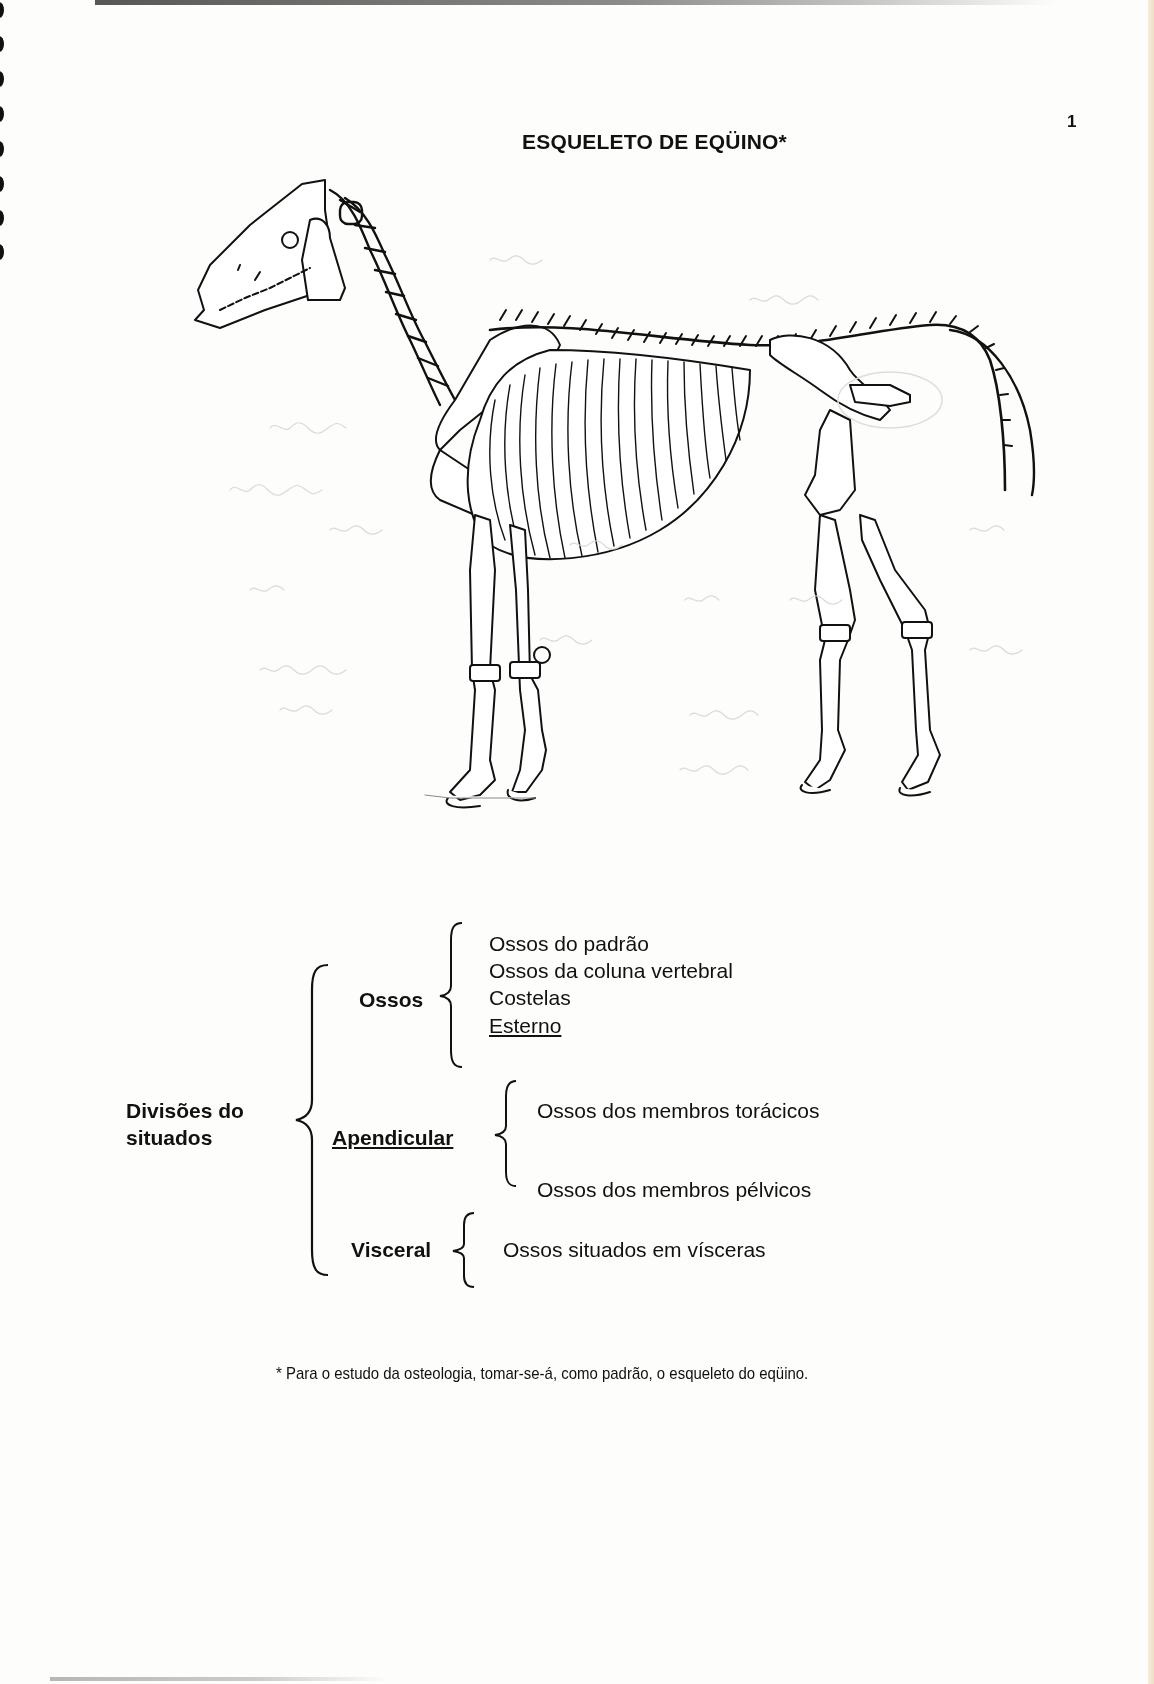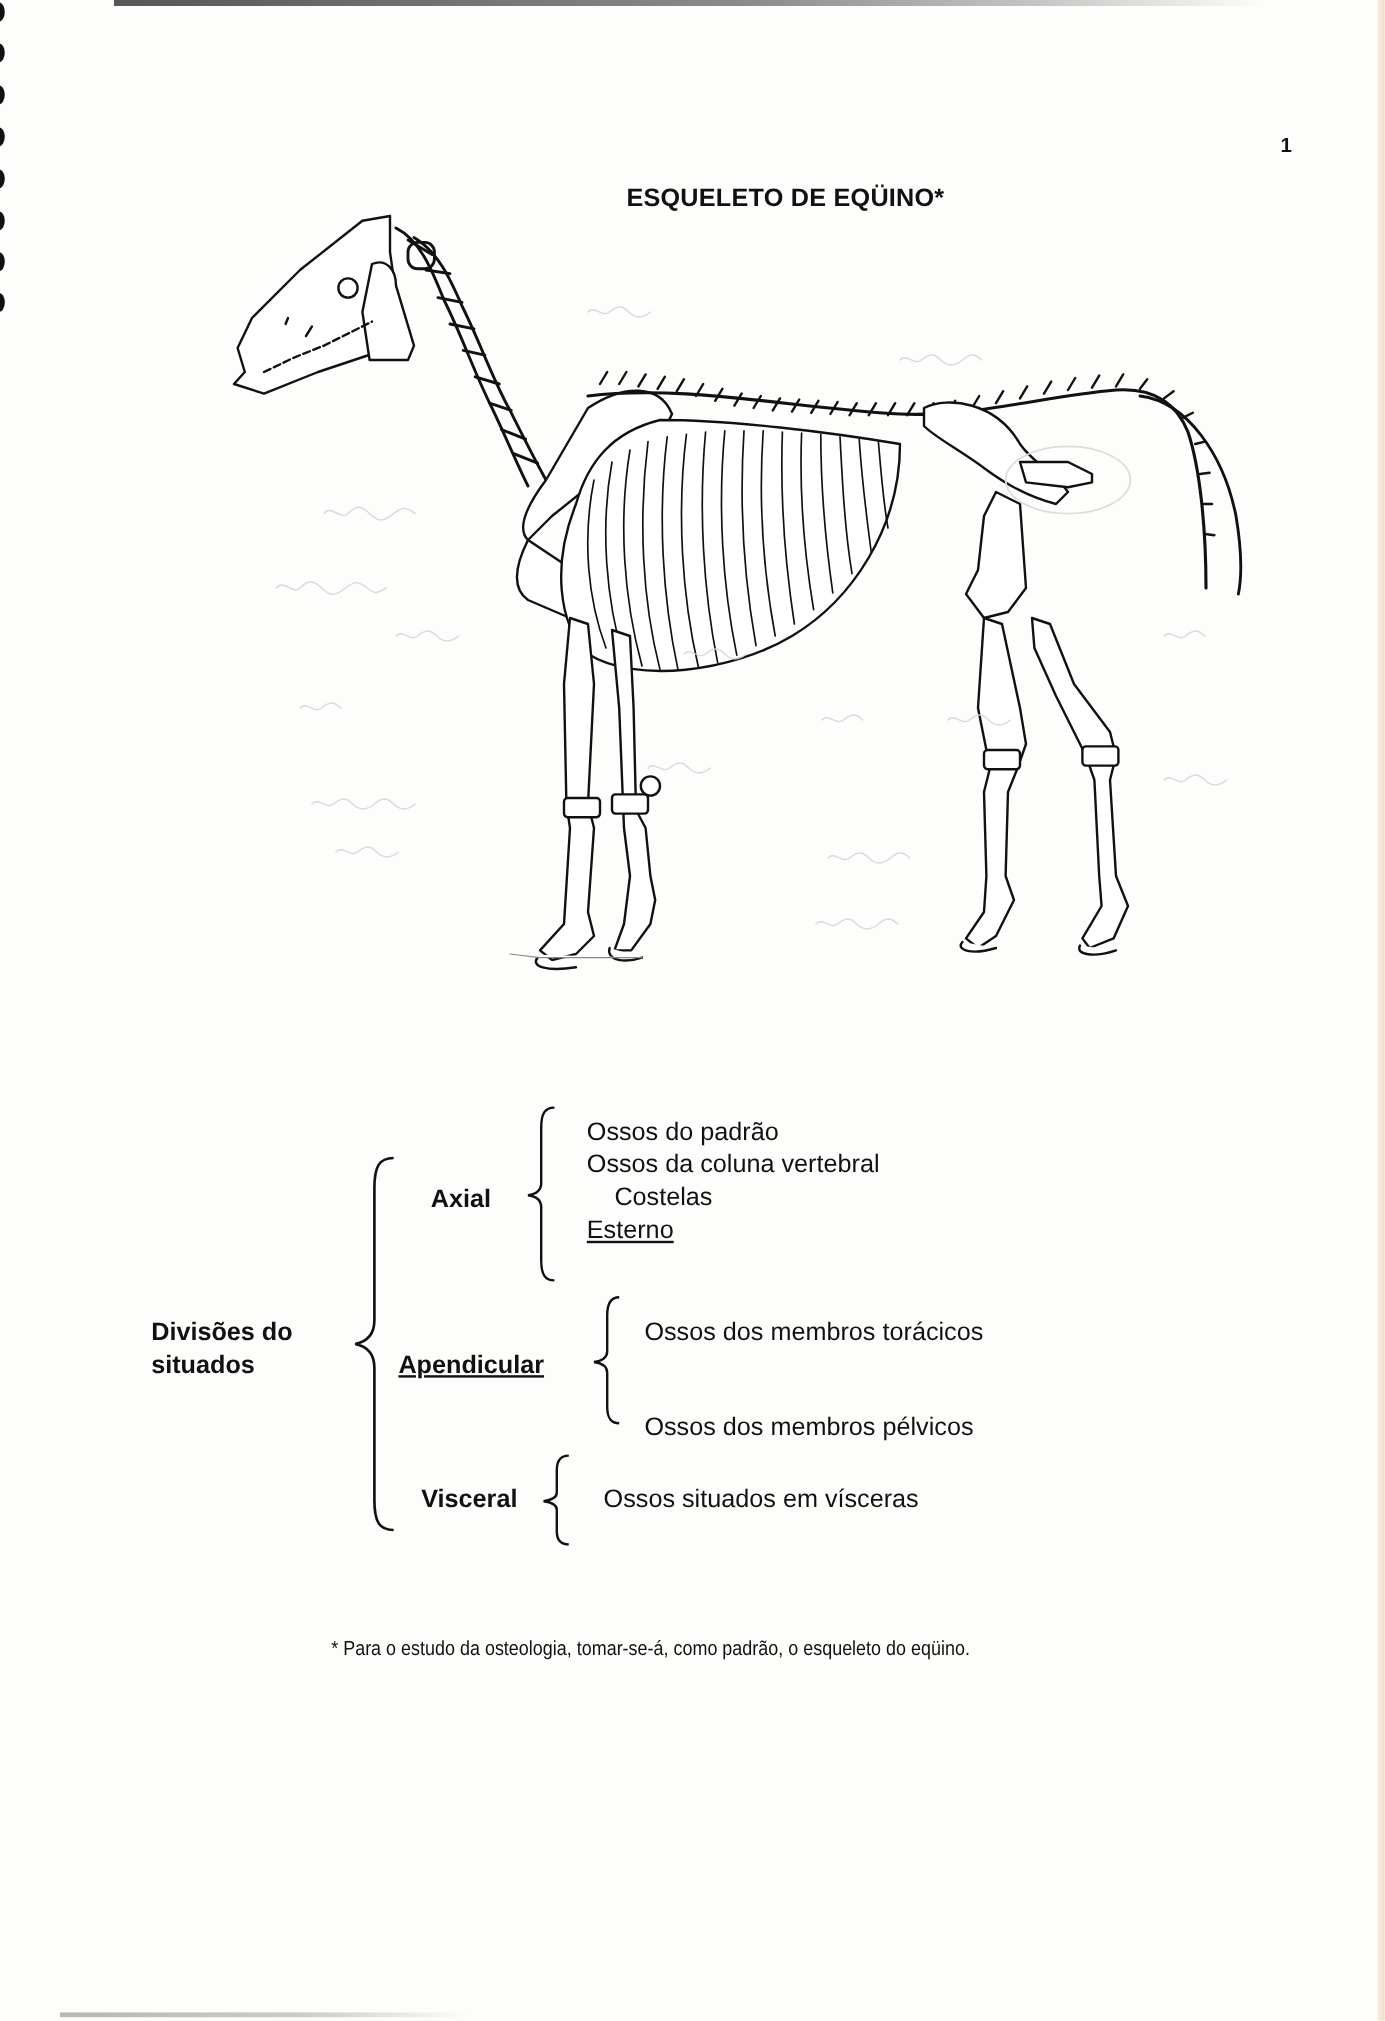--- a/index.html
+++ b/index.html
@@ -27,21 +27,21 @@
   .binding .hole {
     position: absolute; left: 0; width: 10px; height: 16px; border-radius: 50%;
     background: #111;
   }
   .page-number {
     position: absolute; left: 1067px; top: 112px;
     font-weight: bold; font-size: 17px;
   }
   .title {
     position: absolute; left: 522px; top: 130px;
-    font-weight: bold; font-size: 21px; letter-spacing: 0.2px; margin-top: 24px;
+    font-weight: bold; font-size: 21px; letter-spacing: 0.2px;
   }
   .figure { position: absolute; left: 190px; top: 170px; width: 860px; height: 700px; }
 
   .label {
     position: absolute; font-size: 21px; line-height: 27px; white-space: nowrap;
   }
   .bold { font-weight: bold; }
   .brace { position: absolute; }
   .footnote {
     position: absolute; left: 276px; top: 1364px;
@@ -167,27 +167,27 @@
   </g>
 </svg>
 
 <div class="label bold" style="left:126px; top:1097px;">Divisões do</div>
 <div class="label bold" style="left:126px; top:1124px;">situados</div>
 
 <svg class="brace" style="left:290px; top:960px;" width="40" height="320" viewBox="0 0 40 320">
   <path d="M38,5 C26,5 22,12 22,30 L22,140 C22,152 16,158 6,160 C16,162 22,168 22,180 L22,290 C22,308 26,315 38,315" fill="none" stroke="#111" stroke-width="2.2"></path>
 </svg>
 
-<div class="label bold" style="left:359px; top:986px;">Axial</div>
+<div class="label bold" style="left:359px; top:986px;">Ossos</div>
 <svg class="brace" style="left:436px; top:920px;" width="30" height="150" viewBox="0 0 30 150">
   <path d="M26,3 C18,3 15,8 15,20 L15,66 C15,72 11,75 4,76 C11,77 15,80 15,86 L15,130 C15,142 18,147 26,147" fill="none" stroke="#111" stroke-width="2"></path>
 </svg>
 <div class="label" style="left:489px; top:930px;">Ossos do padrão</div>
 <div class="label" style="left:489px; top:957px;">Ossos da coluna vertebral</div>
-<div class="label" style="left:512px; top:984px;">Costelas</div>
+<div class="label" style="left:489px; top:984px;">Costelas</div>
 <div class="label" style="left:489px; top:1012px;text-decoration:underline;">Esterno</div>
 
 <div class="label bold" style="left:332px; top:1124px;text-decoration:underline;">Apendicular</div>
 <svg class="brace" style="left:490px; top:1078px;" width="30" height="110" viewBox="0 0 30 110">
   <path d="M26,3 C19,3 16,8 16,18 L16,48 C16,53 12,56 5,57 C12,58 16,61 16,66 L16,94 C16,104 19,108 26,108" fill="none" stroke="#111" stroke-width="2"></path>
 </svg>
 <div class="label" style="left:537px; top:1097px;">Ossos dos membros torácicos</div>
 <div class="label" style="left:537px; top:1176px;">Ossos dos membros pélvicos</div>
 
 <div class="label bold" style="left:351px; top:1236px;">Visceral</div>

